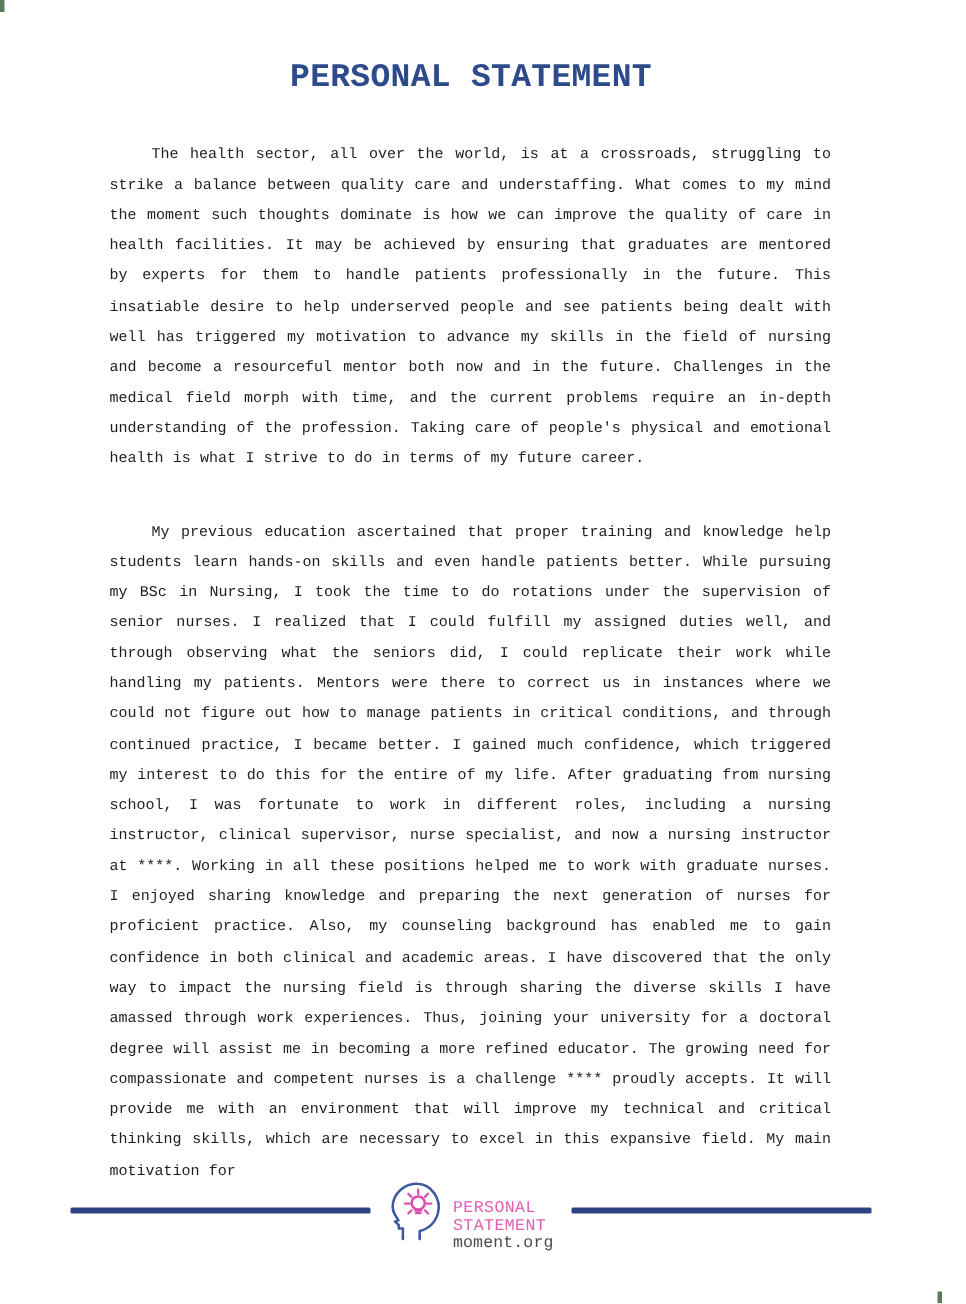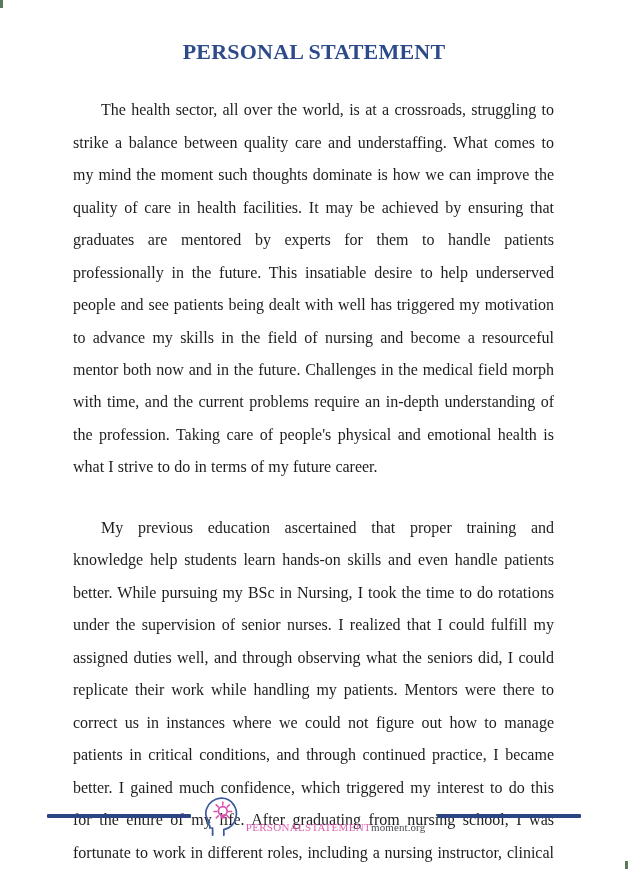--- a/index.html
+++ b/index.html
@@ -7,21 +7,21 @@
     padding: 0;
     background: #ffffff;
   }
 
   .page {
     position: relative;
     width: 628px;
     height: 869px;
     background: #ffffff;
     overflow: hidden;
-    font-family: Liberation Serif, serif;
+    font-family: Liberation Mono, monospace;
     box-sizing: border-box;
   }
 
   
   .corner-mark {
     position: absolute;
     width: 3px;
     height: 8px;
     background: #41613f;
     opacity: 0.85;
@@ -45,21 +45,21 @@
     margin: 0;
     padding: 0 74px 0 73px;
     box-sizing: border-box;
   }
 
   .body-copy p {
     margin: 0 0 28px 0;
     text-align: justify;
     text-indent: 28px;
     color: #1d1d1f;
-    font-size: 16px;
+    font-size: 10px;
     line-height: 2.03;
     word-spacing: 0.2px;
   }
   .body-copy p:first-child { margin-top: 27px; }
   .body-copy p:last-child  { margin-bottom: 0; }
 
   
   .footer {
     position: absolute;
     left: 0;
@@ -80,21 +80,21 @@
   }
   .logo {
     flex: 0 0 auto;
     display: flex;
     align-items: center;
     gap: 5px;
   }
   .logo-mark { display: block; }
   .logo-text {
     display: flex;
-    flex-direction: row;
+    flex-direction: column;
     line-height: 1.06;
     margin-top: 24px;
   }
   .logo-text .l1,
   .logo-text .l2 {
     color: #e05fb4;
     font-size: 11px;
     letter-spacing: 0.3px;
   }
   .logo-text .l3 {

